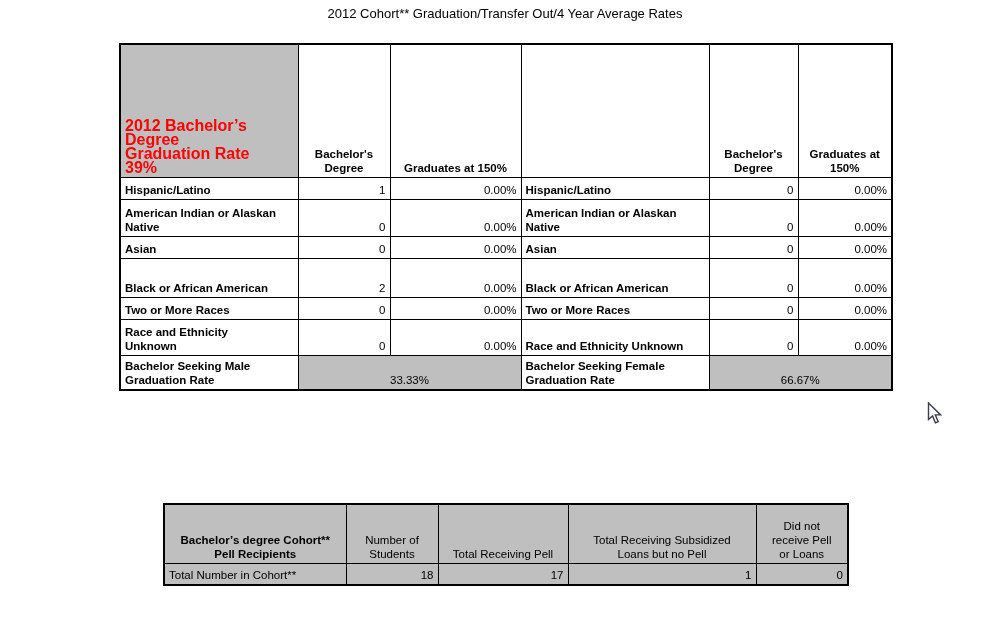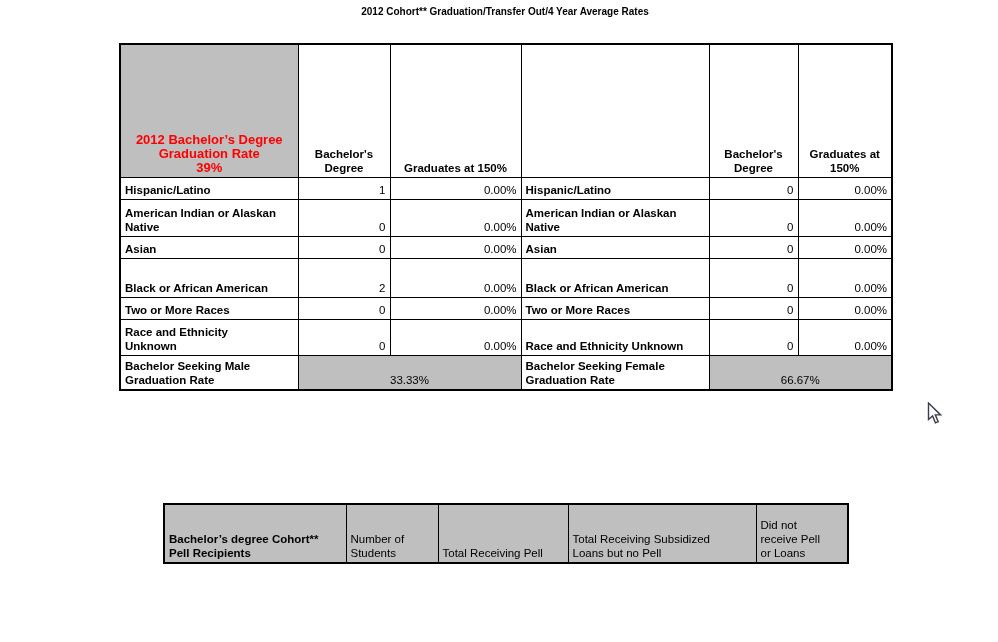--- a/index.html
+++ b/index.html
@@ -9,21 +9,21 @@
     position:relative;
     overflow:hidden;
     font-family:"Liberation Sans", sans-serif;
     color:#000;
     --gray:#BFBFBF;
     --red:#FF0000;
     --border:#000000;
   }
   .doc-title {
     position:absolute; left:119px; top:6px; width:772px;
-    text-align:center; font-weight:bold; font-size:10px;
+    text-align:center; font-weight:normal; font-size:13px;
   }
   table.grid {
     position:absolute;
     border-collapse:collapse;
     table-layout:fixed;
     font-size:11.5px;
   }
   table.grid td {
     border:1px solid var(--border);
     overflow:hidden;
@@ -34,31 +34,30 @@
   #main-table { left:119px; top:43px; width:772px; border:2px solid var(--border); }
   #pell-table { left:163px; top:503px; width:684px; border:2px solid var(--border); }
 
   .lbl  { text-align:left; font-weight:bold; white-space:pre-line; padding-left:5px; }
   .num  { text-align:right; padding-right:5px; }
   .hdr  { text-align:center; font-weight:bold; vertical-align:bottom; padding-bottom:3px;margin-top:8px; }
   .corner {
     background:var(--gray);
     color:var(--red);
     font-weight:bold;
-    text-align:center;
     vertical-align:middle;
     white-space:pre-line;
-    font-size:13px;
+    font-size:16px;
     line-height:17px;
   }
   .gray { background:var(--gray); }
   .merged-rate { text-align:center; padding-bottom:3px;margin-top:39px; }
 
   #pell-table td { background:var(--gray); }
-  .pell-hdr { text-align:left; font-weight:normal; white-space:pre-line; padding-left:5px; padding-bottom:2px; }
+  .pell-hdr { text-align:center; font-weight:normal; white-space:pre-line; padding-left:5px; padding-bottom:2px; }
   .pell-hdr.bold { font-weight:bold; }
   .pell-lbl { text-align:left; font-weight:normal; padding-left:5px; }
 
   .cursor {
     position:absolute; left:927px; top:402px; width:17px; height:23px;
     pointer-events:none;
   }
 </style>
 </head>
 <body style="--gray: #BFBFBF; --red: #FF0000; --border: #000000;">
@@ -172,20 +171,27 @@
     <td class="pell-hdr">Number of
 Students</td>
     <td class="pell-hdr">Total Receiving Pell</td>
     <td class="pell-hdr">Total Receiving Subsidized
 Loans but no Pell</td>
     <td class="pell-hdr">Did not
 receive Pell
 or Loans</td>
   </tr>
 
+  <tr style="height:22px">
+    <td class="pell-lbl">Total Number in Cohort**</td>
+    <td class="num">18</td>
+    <td class="num">17</td>
+    <td class="num">1</td>
+    <td class="num">0</td>
+  </tr>
 
 
   </tbody>
 </table>
 
 <svg class="cursor" viewBox="0 0 17 23">
   <path d="M1.5 1 L1.5 17.5 L5.6 13.9 L8.4 20.8 L11.2 19.6 L8.3 12.9 L13.6 12.9 Z" fill="#ffffff" stroke="#3a3d4d" stroke-width="1.4" stroke-linejoin="miter"></path>
 </svg>
 
 </body></html>

